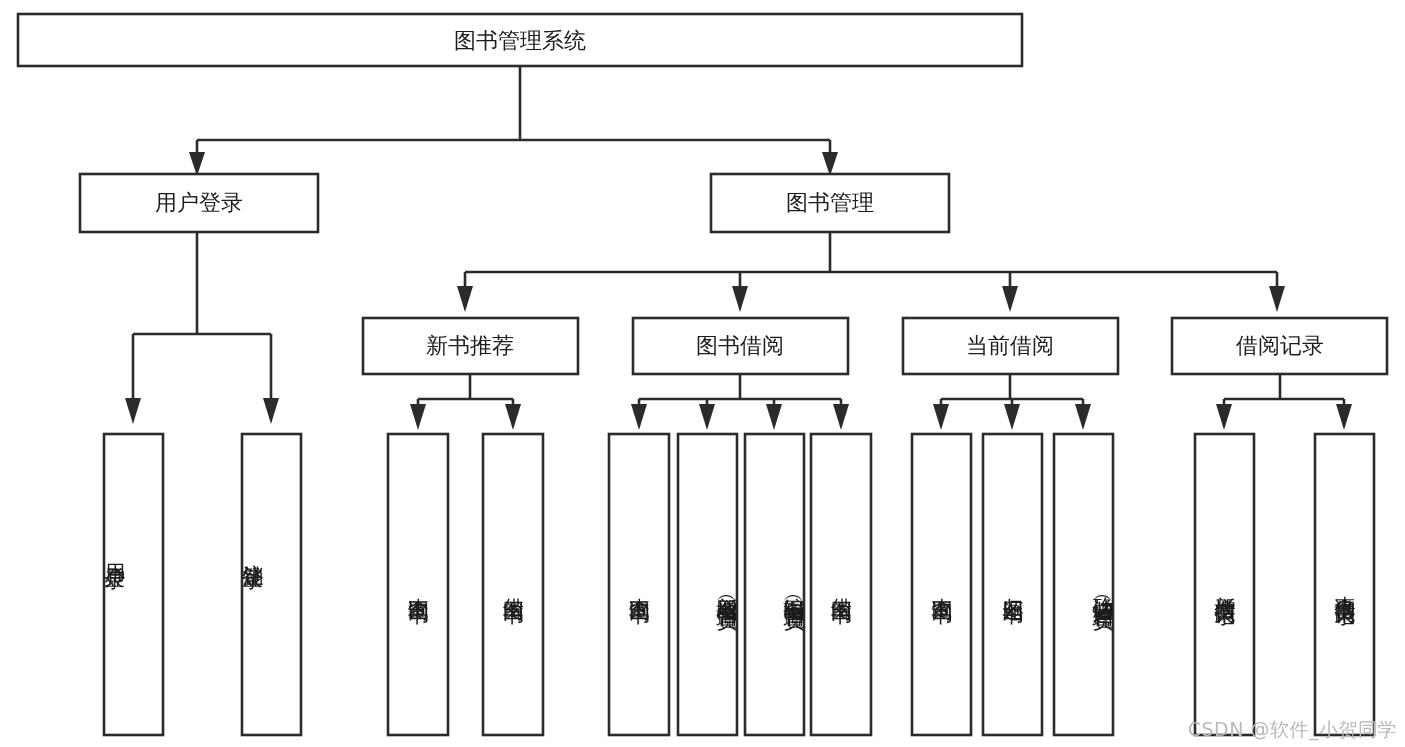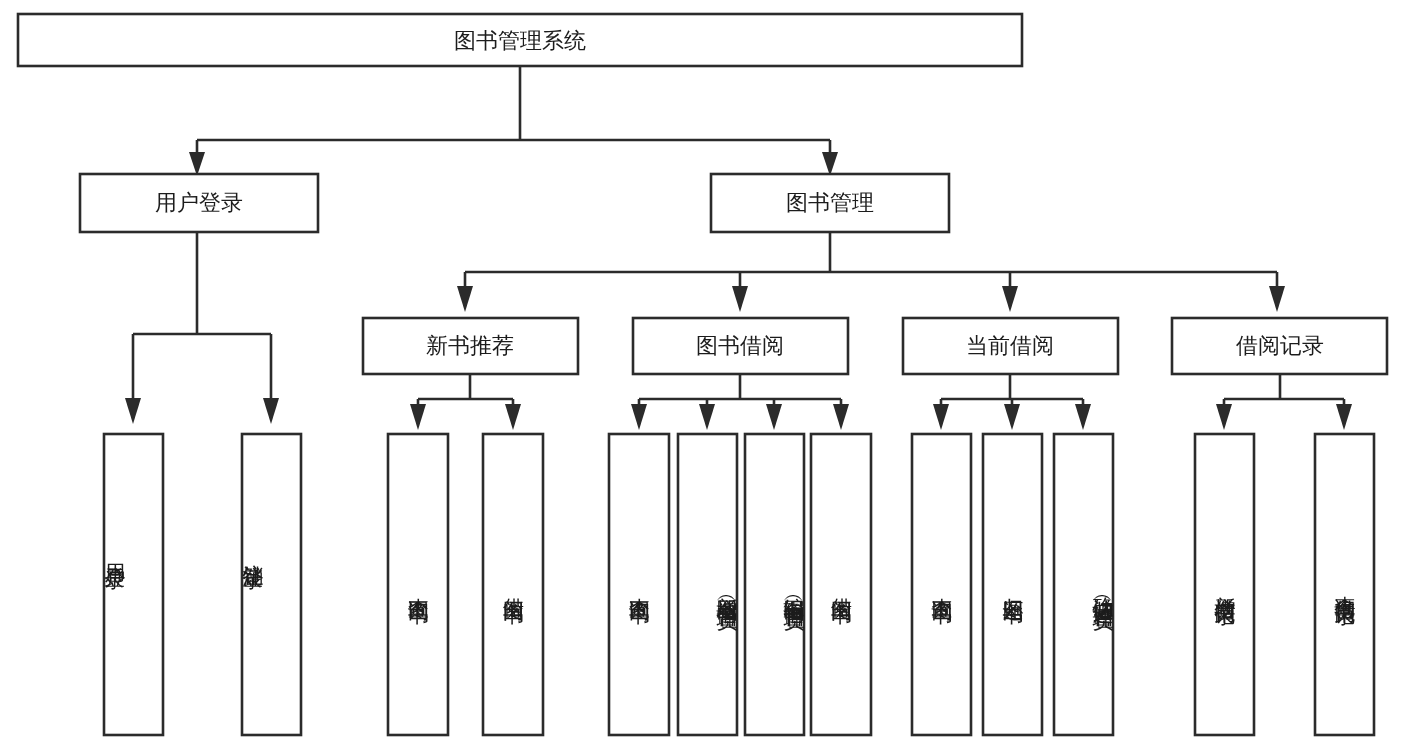--- a/index.html
+++ b/index.html
@@ -243,14 +243,15 @@
   <div class="node-label-v" style="left:745px; top:434px; width:59px; height:301px; align-items:flex-start; padding-top:8px; box-sizing:border-box;">编辑图书（管理员）</div>
   <div class="node-label-v" style="left:811px; top:434px; width:60px; height:301px; align-items:center;">借阅图书</div>
 
   <div class="node-label-v" style="left:912px; top:434px; width:59px; height:301px; align-items:center;">查询图书</div>
   <div class="node-label-v" style="left:983px; top:434px; width:59px; height:301px; align-items:center;">归还图书</div>
   <div class="node-label-v" style="left:1054px; top:434px; width:59px; height:301px; align-items:flex-start; padding-top:8px; box-sizing:border-box;">确认归还（管理员）</div>
 
   <div class="node-label-v" style="left:1195px; top:434px; width:59px; height:301px; align-items:center;">新增借阅记录</div>
   <div class="node-label-v" style="left:1315px; top:434px; width:59px; height:301px; align-items:center;">查询借阅记录</div>
 
+  <div id="watermark">CSDN @软件_小贺同学</div>
 
 </div>
 
 </body></html>

